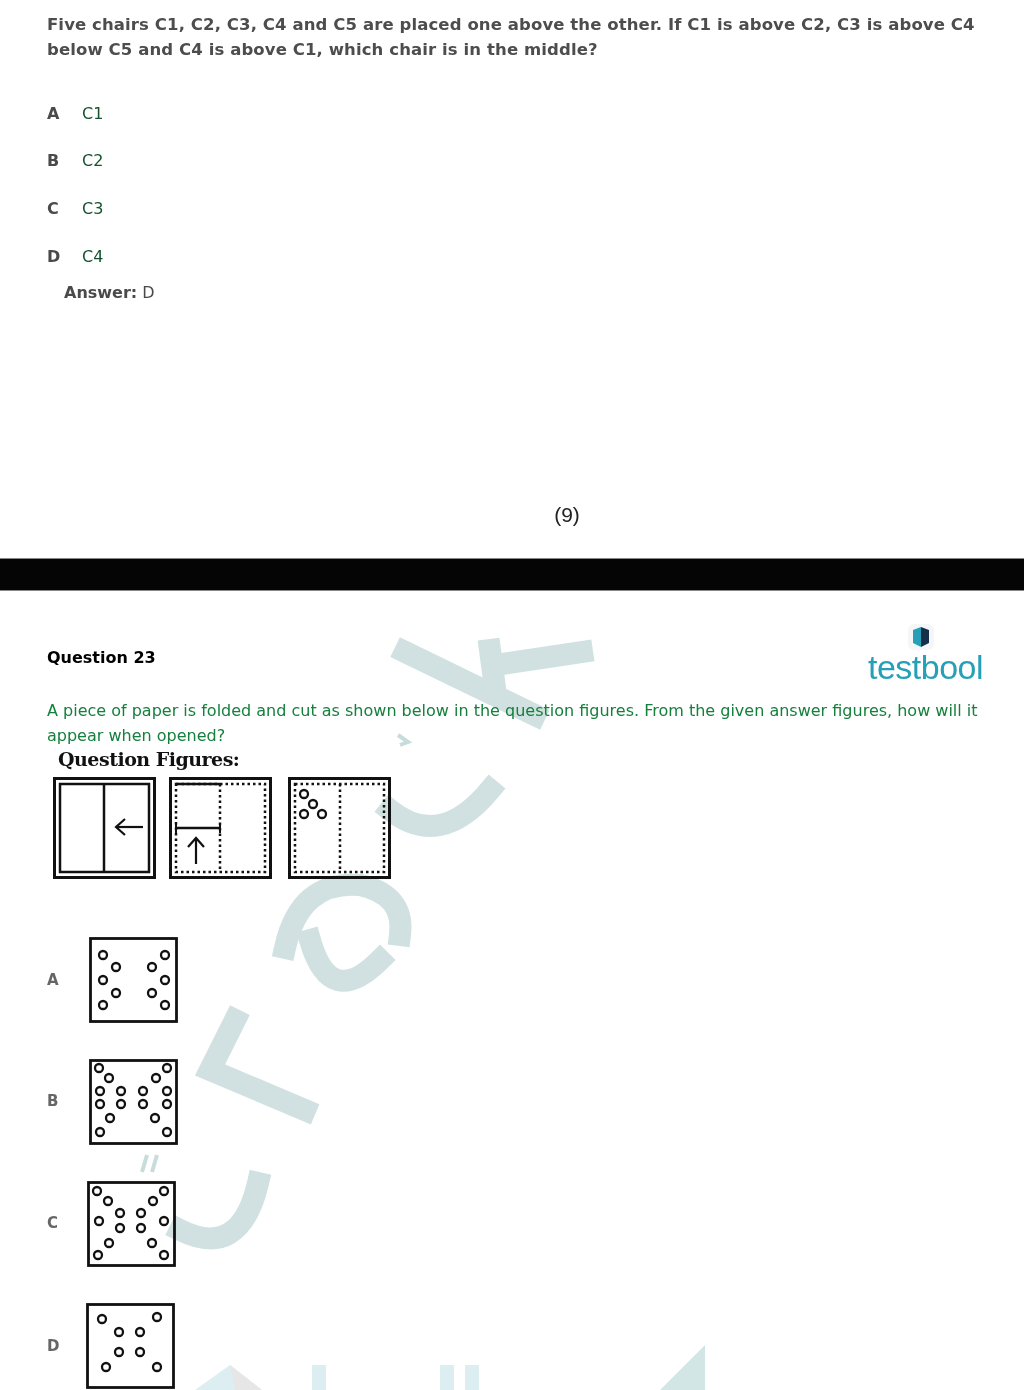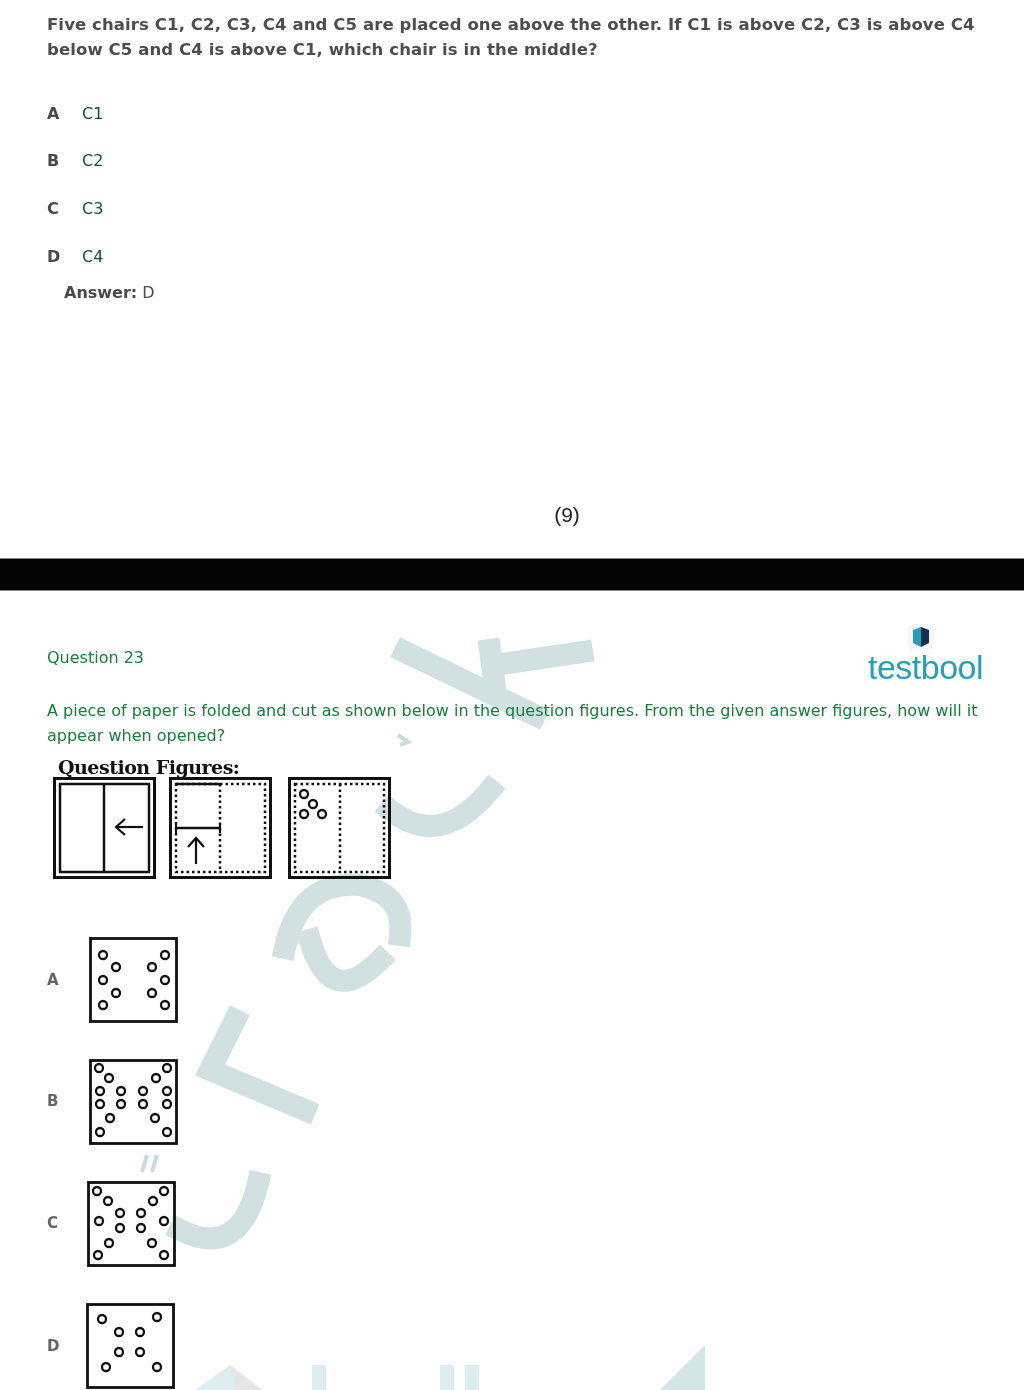--- a/index.html
+++ b/index.html
@@ -18,33 +18,32 @@
   .opt .letter { font-weight: bold; width: 35px; color: #4a4a4a; }
   .opt .val { color: #14532d; }
   .answer { left: 64px; top: 283px; font-size: 16px; color: #4a4a4a; }
   .answer b { font-weight: bold; margin-top: 27px; }
   .page-num {
     left: 0; top: 503px; width: 1134px; text-align: center;
     font-family: "Liberation Sans", sans-serif; font-size: 21px; color: #222;
   }
   .black-bar { left: 0; top: 558px; width: 1024px; height: 31px; background: #050505;
     border-top: 1px solid #888; border-bottom: 1px solid #888; }
-  .q-num { left: 47px; top: 648px; font-size: 16px; font-weight: normal; color: #15803d; }
+  .q-num { left: 47px; top: 648px; font-size: 16px; font-weight: bold; color: #000000; }
   .q2-text {
     left: 47px; top: 698px; width: 975px;
     font-size: 16px; font-weight: normal; line-height: 25px; color: #15803d;
   }
   .logo { left: 868px; top: 624px; display: flex; align-items: center; flex-direction: column; }
   .logo .mark { width: 26px; height: 26px; border-radius: 6px; background: #f4f6f8; display:flex; align-items:center; justify-content:center; margin-right: 10px; }
   .logo .word { font-family: "Liberation Sans", sans-serif; font-size: 34px; color: #27a0b7; letter-spacing: -0.5px; line-height: 1; }
   .qf-label {
     left: 58px; top: 748px;
     font-family: "DejaVu Serif", serif; font-size: 19px; font-weight: bold; color: #111;
     letter-spacing: -0.5px;
-    margin-top: 8px;
   }
   .fig { position: absolute; }
   .ans-letter { left: 47px; font-size: 15px; font-weight: bold; color: #666; }
   .watermark { left: 0; top: 0; width: 1024px; height: 1390px; pointer-events: none; }
 </style>
 </head>
 <body>
 
 <div class="abs q-text">Five chairs C1, C2, C3, C4 and C5 are placed one above the other. If C1 is above C2, C3 is above C4 below C5 and C4 is above C1, which chair is in the middle?</div>
 

